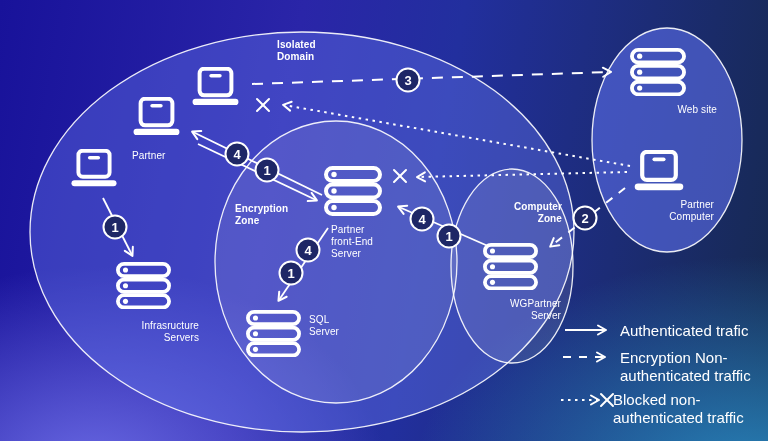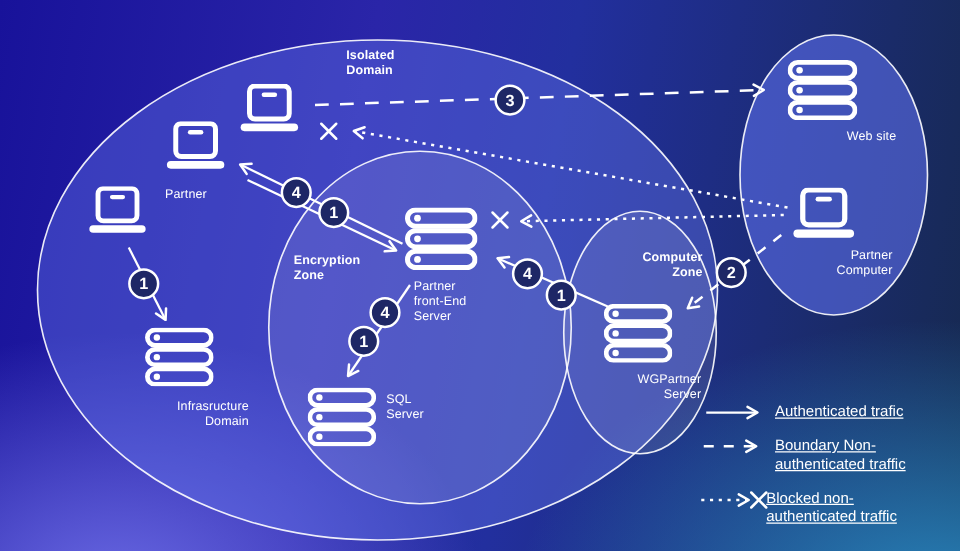--- a/index.html
+++ b/index.html
@@ -17,21 +17,21 @@
   .center{text-align:right;}
   .icon{position:absolute;}
   .icon svg{display:block;width:100%;height:auto;}
   .badge{
     position:absolute;width:25px;height:25px;border-radius:50%;
     background:#1e2766;border:2.5px solid #fff;box-sizing:border-box;
     transform:translate(-50%,-50%);
     display:flex;align-items:center;justify-content:center;
     font-size:13px;font-weight:700;z-index:6;
   }
-  .legend-text{position:absolute;white-space:pre-line;font-size:12px;line-height:1.22;text-decoration:underline;}
+  .legend-text{position:absolute;white-space:pre-line;font-size:15px;line-height:1.22;}
 </style>
 </head>
 <body>
 
 <div class="stage">
 
   <svg width="0" height="0" style="position:absolute">
     <defs>
       <symbol id="ic-server" viewBox="0 0 58 50">
         <g fill="none" stroke="#fff" stroke-width="4" stroke-linejoin="round">
@@ -140,21 +140,21 @@
 
   <div class="lbl bold" style="left:277px;top:39px">Isolated
 Domain</div>
   <div class="lbl bold" style="left:235px;top:203px">Encryption
 Zone</div>
   <div class="lbl bold center" style="left:462px;top:201px;width:100px">Computer
 Zone</div>
 
   <div class="lbl" style="left:132px;top:150px">Partner</div>
   <div class="lbl center" style="left:89px;top:320px;width:110px">Infrasructure
-Domain</div>
+Servers</div>
   <div class="lbl" style="left:331px;top:224px">Partner
 front-End
 Server</div>
   <div class="lbl" style="left:309px;top:314px">SQL
 Server</div>
   <div class="lbl center" style="left:461px;top:298px;width:100px">WGPartner
 Server</div>
   <div class="lbl center" style="left:617px;top:104px;width:100px">Web site</div>
   <div class="lbl center" style="left:614px;top:199px;width:100px">Partner
 Computer</div>
@@ -163,18 +163,18 @@
   <div class="badge" style="left:237px;top:154px">4</div>
   <div class="badge" style="left:267px;top:170px">1</div>
   <div class="badge" style="left:308px;top:250px">4</div>
   <div class="badge" style="left:291px;top:273px">1</div>
   <div class="badge" style="left:422px;top:219px">4</div>
   <div class="badge" style="left:449px;top:236px">1</div>
   <div class="badge" style="left:585px;top:218px">2</div>
   <div class="badge" style="left:408px;top:80px">3</div>
 
   <div class="legend-text" style="left:620px;top:322px">Authenticated trafic</div>
-  <div class="legend-text" style="left:620px;top:349px">Boundary Non-
+  <div class="legend-text" style="left:620px;top:349px">Encryption Non-
 authenticated traffic</div>
   <div class="legend-text" style="left:613px;top:391px">Blocked non-
 authenticated traffic</div>
 
 </div>
 
 </body></html>

